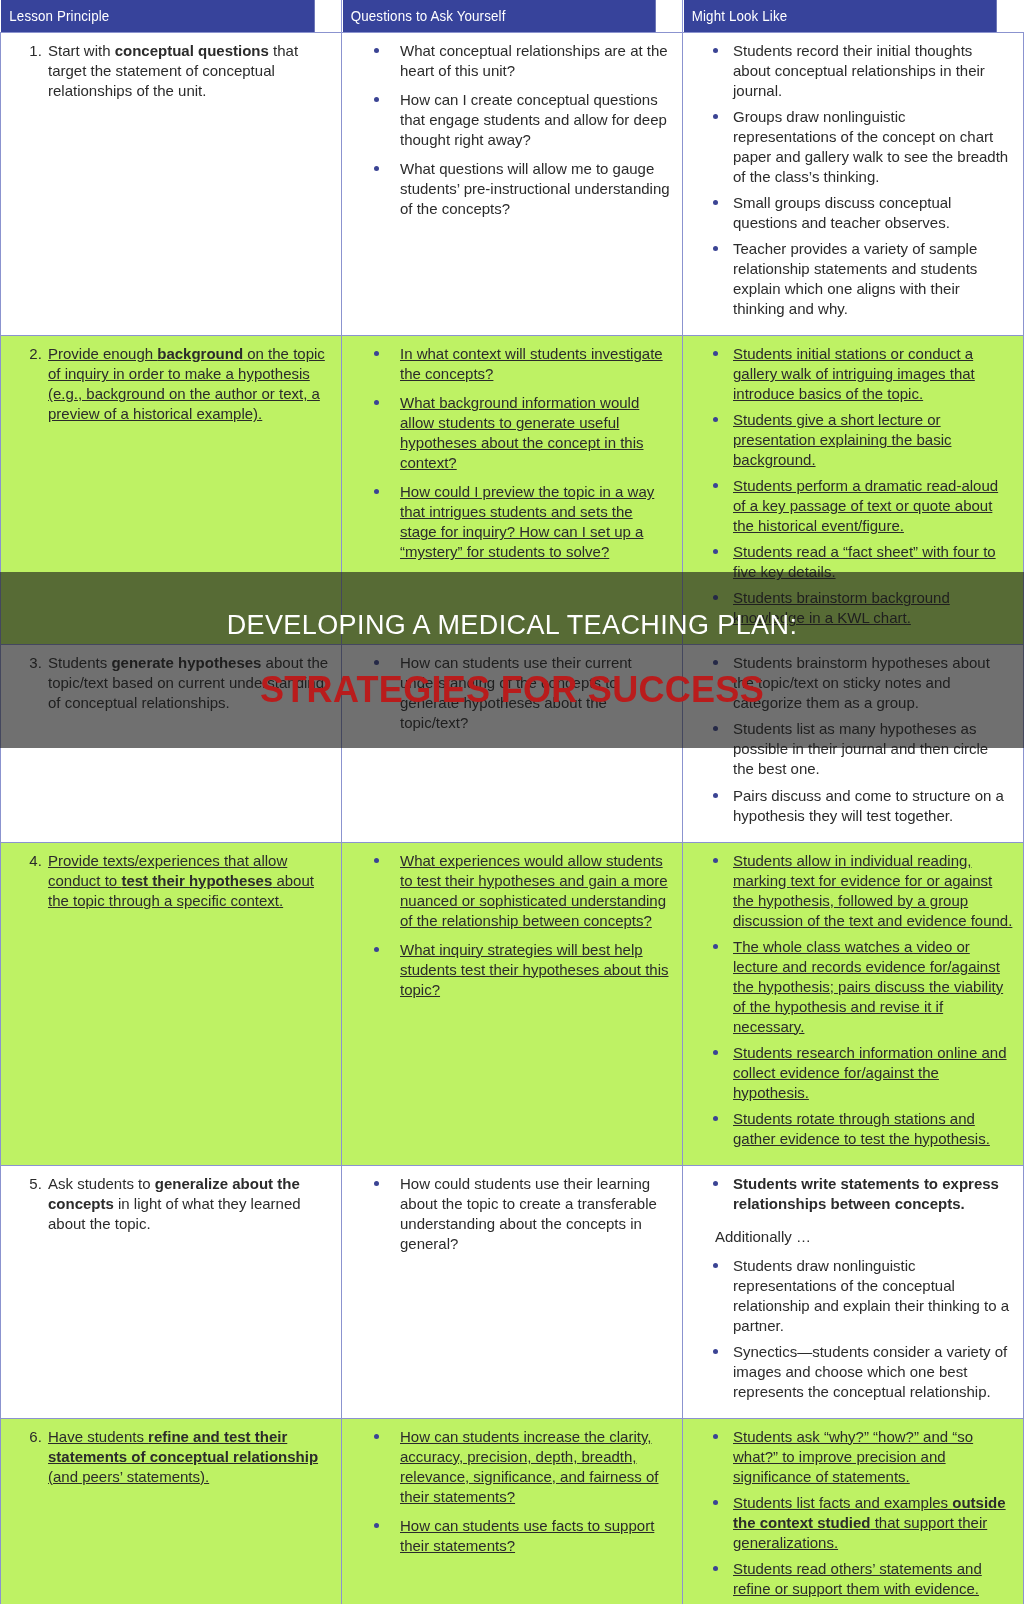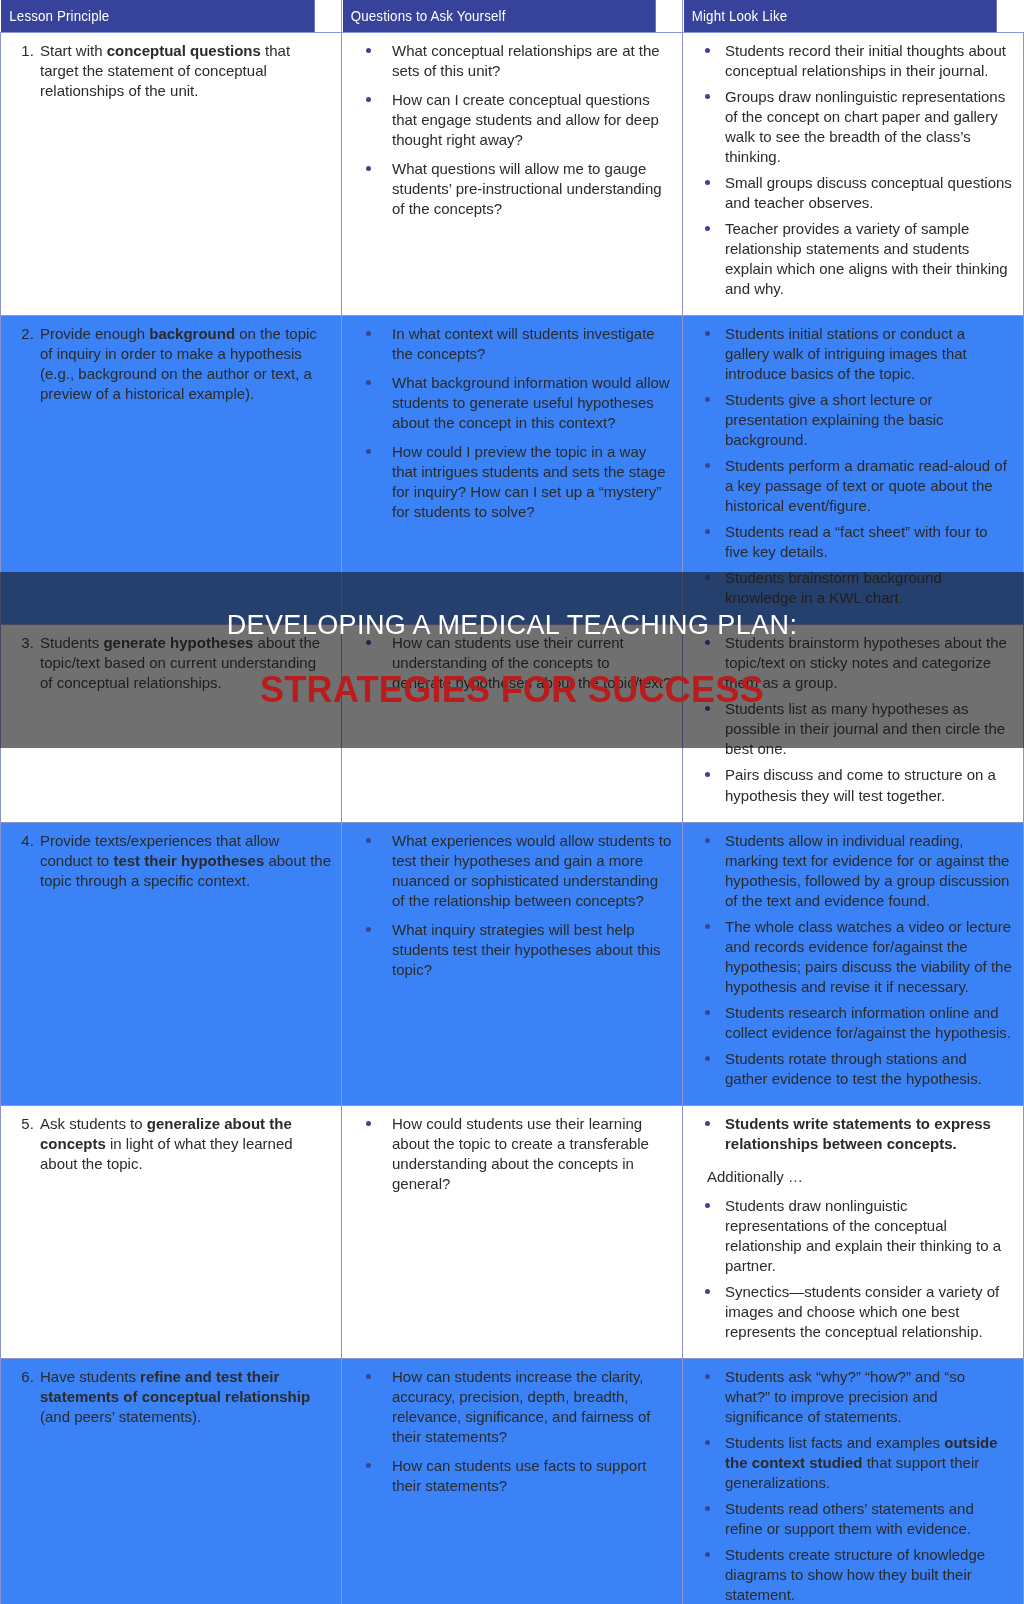--- a/index.html
+++ b/index.html
@@ -45,28 +45,28 @@
     transform: scaleX(0.92);
     transform-origin: left center;
   }
   thead th:last-child { border-right: none; }
   thead tr { border-bottom: 1.5px solid #37439B; }
 
   
   tbody td {
     vertical-align: top;
     border: 1px solid #8b93cf;
-    padding: 8px 10px 10px 16px;
+    padding: 8px 10px 10px 24px;
     font-size: 15px;
     line-height: 1.33;
     color: #2b2b2b;
     background: #ffffff;
     margin-left: 32px;
   }
-  tbody tr.alt td { background: #3b82f6; }
+  tbody tr.alt td { background: #bef264; text-decoration: underline; }
 
   td.col-principle { width: 205px; }
   td.col-questions { width: 280px; }
   td.col-looklike  { width: 539px; }
 
   
   ol.principle {
     margin: 0;
     padding: 0 0 0 21px;
     list-style-position: outside;
@@ -169,21 +169,21 @@
     </thead>
     <tbody id="table-body">
         <tr>
           <td class="col-principle">
             <ol class="principle" start="1">
               <li><span>Start with </span><span class="b">conceptual questions</span><span> that target the statement of conceptual relationships of the unit.</span></li>
             </ol>
           </td>
           <td class="col-questions">
             <ul class="bul">
-              <li>What conceptual relationships are at the sets of this unit?</li>
+              <li>What conceptual relationships are at the heart of this unit?</li>
               <li>How can I create conceptual questions that engage students and allow for deep thought right away?</li>
               <li>What questions will allow me to gauge students’ pre-instructional understanding of the concepts?</li>
             </ul>
           </td>
           <td class="col-looklike">
             <ul class="bul tight">
               <li>Students record their initial thoughts about conceptual relationships in their journal.</li>
               <li>Groups draw nonlinguistic representations of the concept on chart paper and gallery walk to see the breadth of the class’s thinking.</li>
               <li>Small groups discuss conceptual questions and teacher observes.</li>
               <li>Teacher provides a variety of sample relationship statements and students explain which one aligns with their thinking and why.</li>

